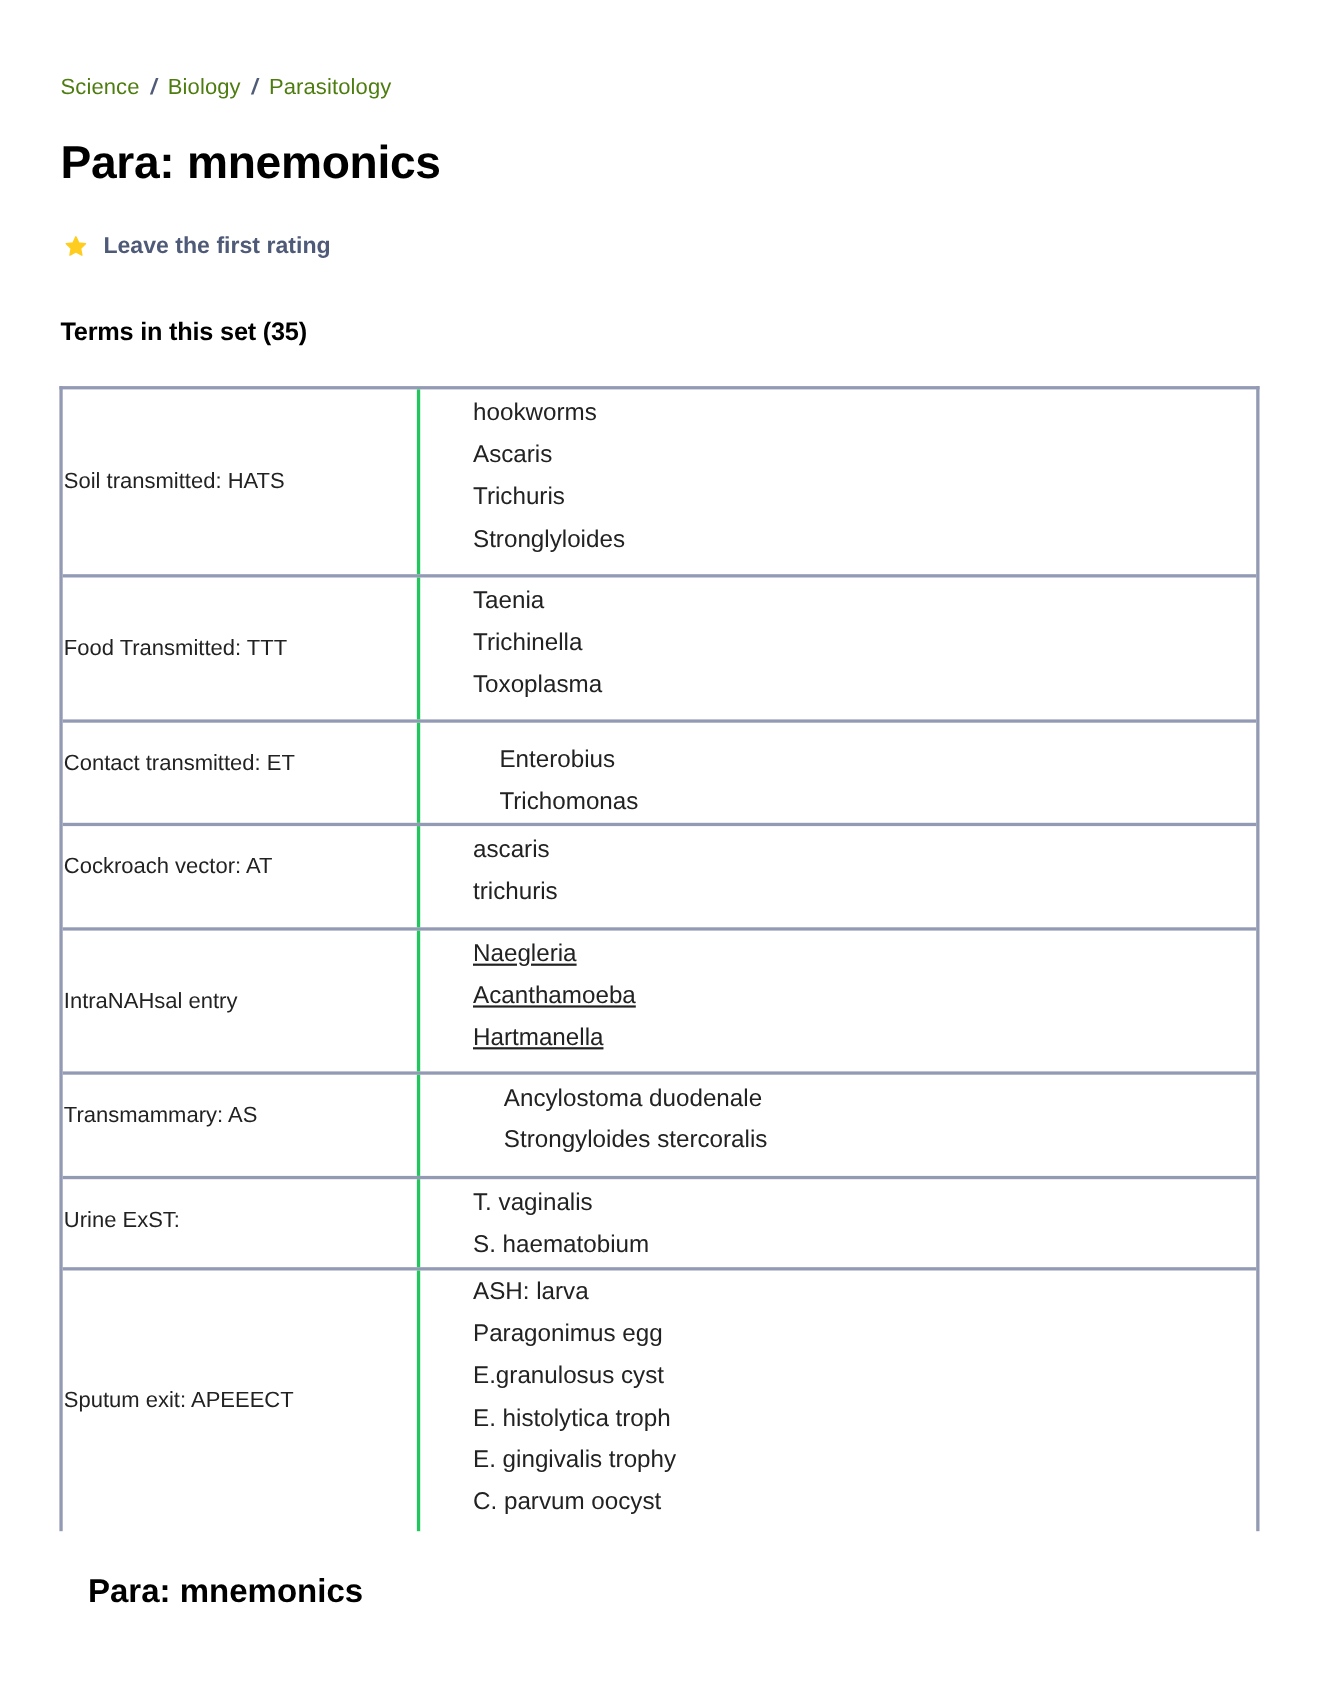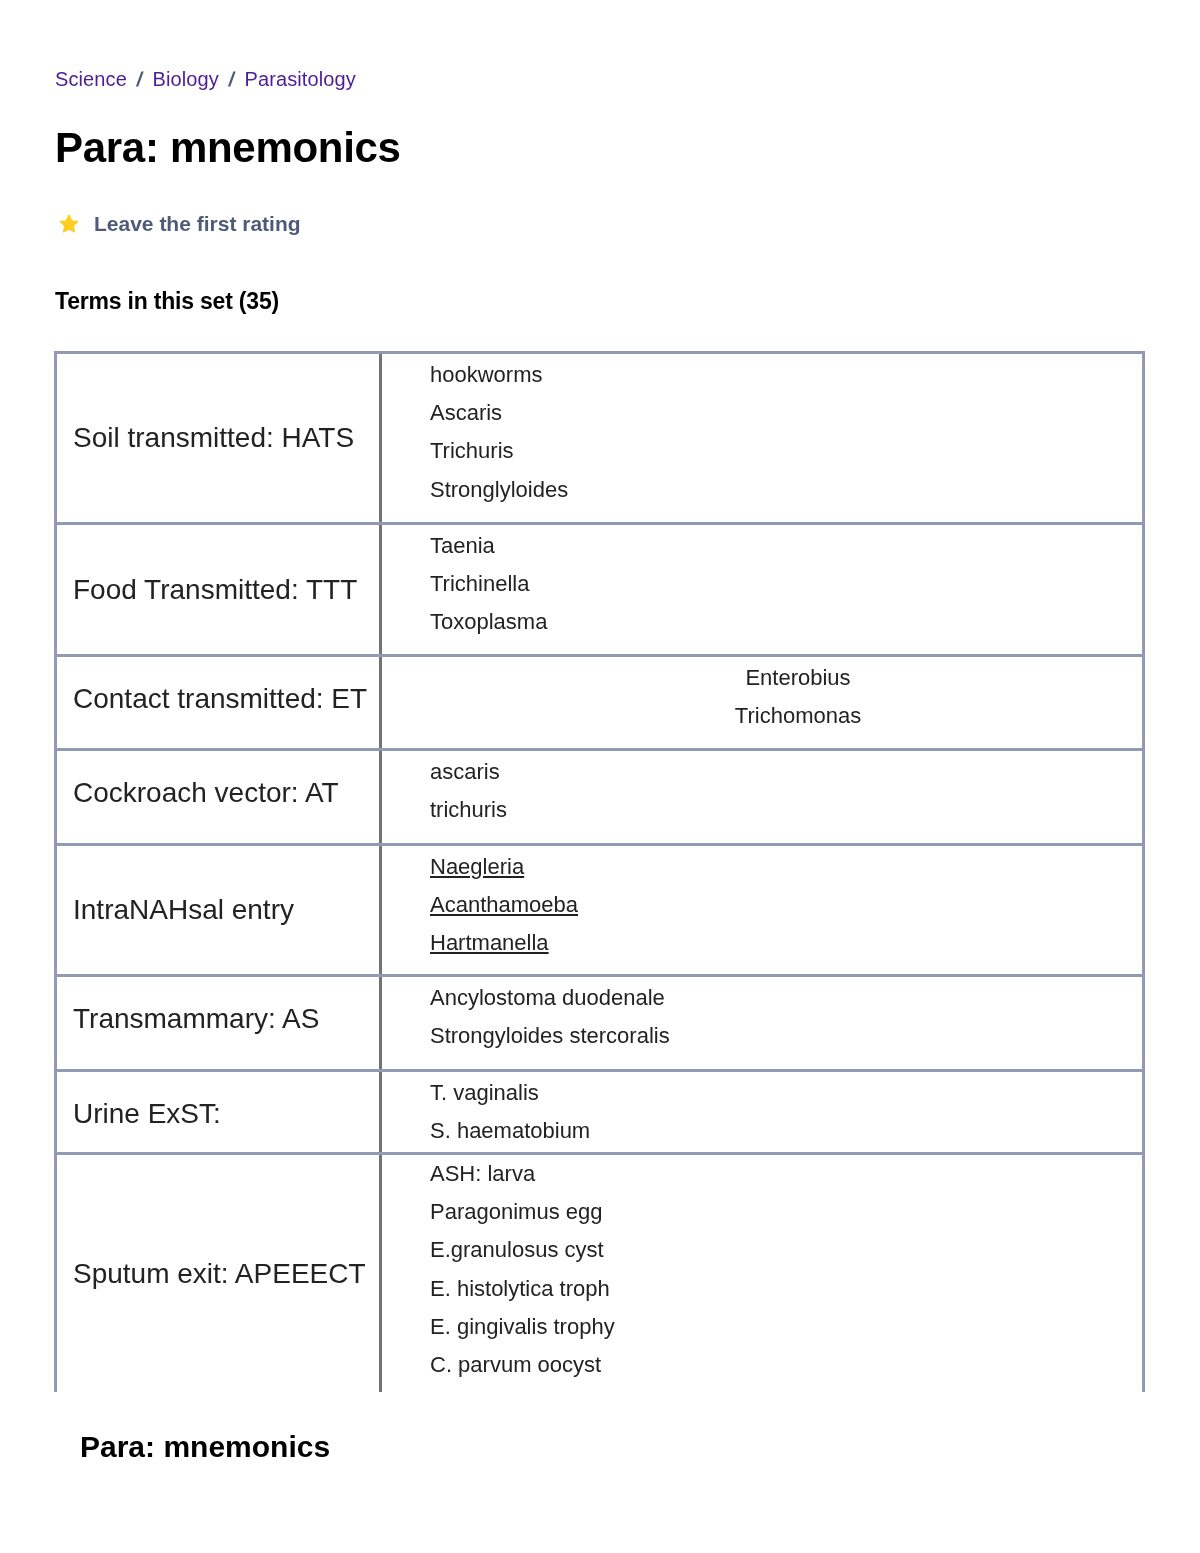--- a/index.html
+++ b/index.html
@@ -17,21 +17,21 @@
     }
     .breadcrumb {
       position: absolute;
       left: 55px;
       top: 68px;
       font-size: 20px;
       color: #4e5a78;
       font-weight: 500;
       letter-spacing: 0.1px;
     }
-    .breadcrumb .crumb { color: #4c1d95; text-decoration: none; }
+    .breadcrumb .crumb { color: #4d7c0f; text-decoration: none; }
     .breadcrumb .sep {
       display: inline-block;
       margin: 0 10px;
       font-weight: bold;
       transform: skewX(-10deg);
       color: #4e5a78;
     }
     .page-title {
       position: absolute;
       left: 55px;
@@ -82,24 +82,24 @@
       display: flex;
       border-bottom: 3px solid #939bb4;
       box-sizing: border-box;
     }
     .term-row.last { border-bottom: none; }
     .term-cell {
       width: 325px;
       flex: 0 0 325px;
       display: flex;
       align-items: center;
-      font-size: 28px;
+      font-size: 20px;
       color: #222;
-      padding-left: 16px;
-      border-right: 3px solid #737373;
+      padding-left: 1px;
+      border-right: 3px solid #22c55e;
       box-sizing: border-box;
     }
     .def-cell {
       flex: 1;
       padding: 6px 0 10px 48px;
       font-size: 22px;
       color: #222;
     }
     .def-line {
       height: 38.2px;
@@ -150,21 +150,21 @@
     <div class="term-cell">Food Transmitted: TTT</div>
     <div class="def-cell" style="padding-top:2px;">
       <div class="def-line">Taenia</div>
       <div class="def-line">Trichinella</div>
       <div class="def-line">Toxoplasma</div>
     </div>
   </div>
 
   <div class="term-row" style="height:94px;gap:24px;">
     <div class="term-cell" style="align-items:flex-start;padding-top:26px;">Contact transmitted: ET</div>
-    <div class="def-cell" style="padding-top:2px;text-align:center;">
+    <div class="def-cell" style="padding-top:14px;">
       <div class="def-line">Enterobius</div>
       <div class="def-line">Trichomonas</div>
     </div>
   </div>
 
   <div class="term-row" style="height:95px;">
     <div class="term-cell" style="align-items:flex-start;padding-top:26px;">Cockroach vector: AT</div>
     <div class="def-cell" style="padding-top:2px;">
       <div class="def-line">ascaris</div>
       <div class="def-line">trichuris</div>
@@ -173,21 +173,21 @@
 
   <div class="term-row" style="height:131px;">
     <div class="term-cell">IntraNAHsal entry</div>
     <div class="def-cell" style="padding-top:2px;text-decoration:underline;">
       <div class="def-line">Naegleria</div>
       <div class="def-line">Acanthamoeba</div>
       <div class="def-line">Hartmanella</div>
     </div>
   </div>
 
-  <div class="term-row" style="height:95px;">
+  <div class="term-row" style="height:95px;gap:28px;">
     <div class="term-cell" style="align-items:flex-start;padding-top:26px;">Transmammary: AS</div>
     <div class="def-cell" style="padding-top:2px;">
       <div class="def-line">Ancylostoma duodenale</div>
       <div class="def-line">Strongyloides stercoralis</div>
     </div>
   </div>
 
   <div class="term-row" style="height:83px;">
     <div class="term-cell" style="align-items:flex-start;padding-top:26px;">Urine ExST:</div>
     <div class="def-cell" style="padding-top:2px;">

